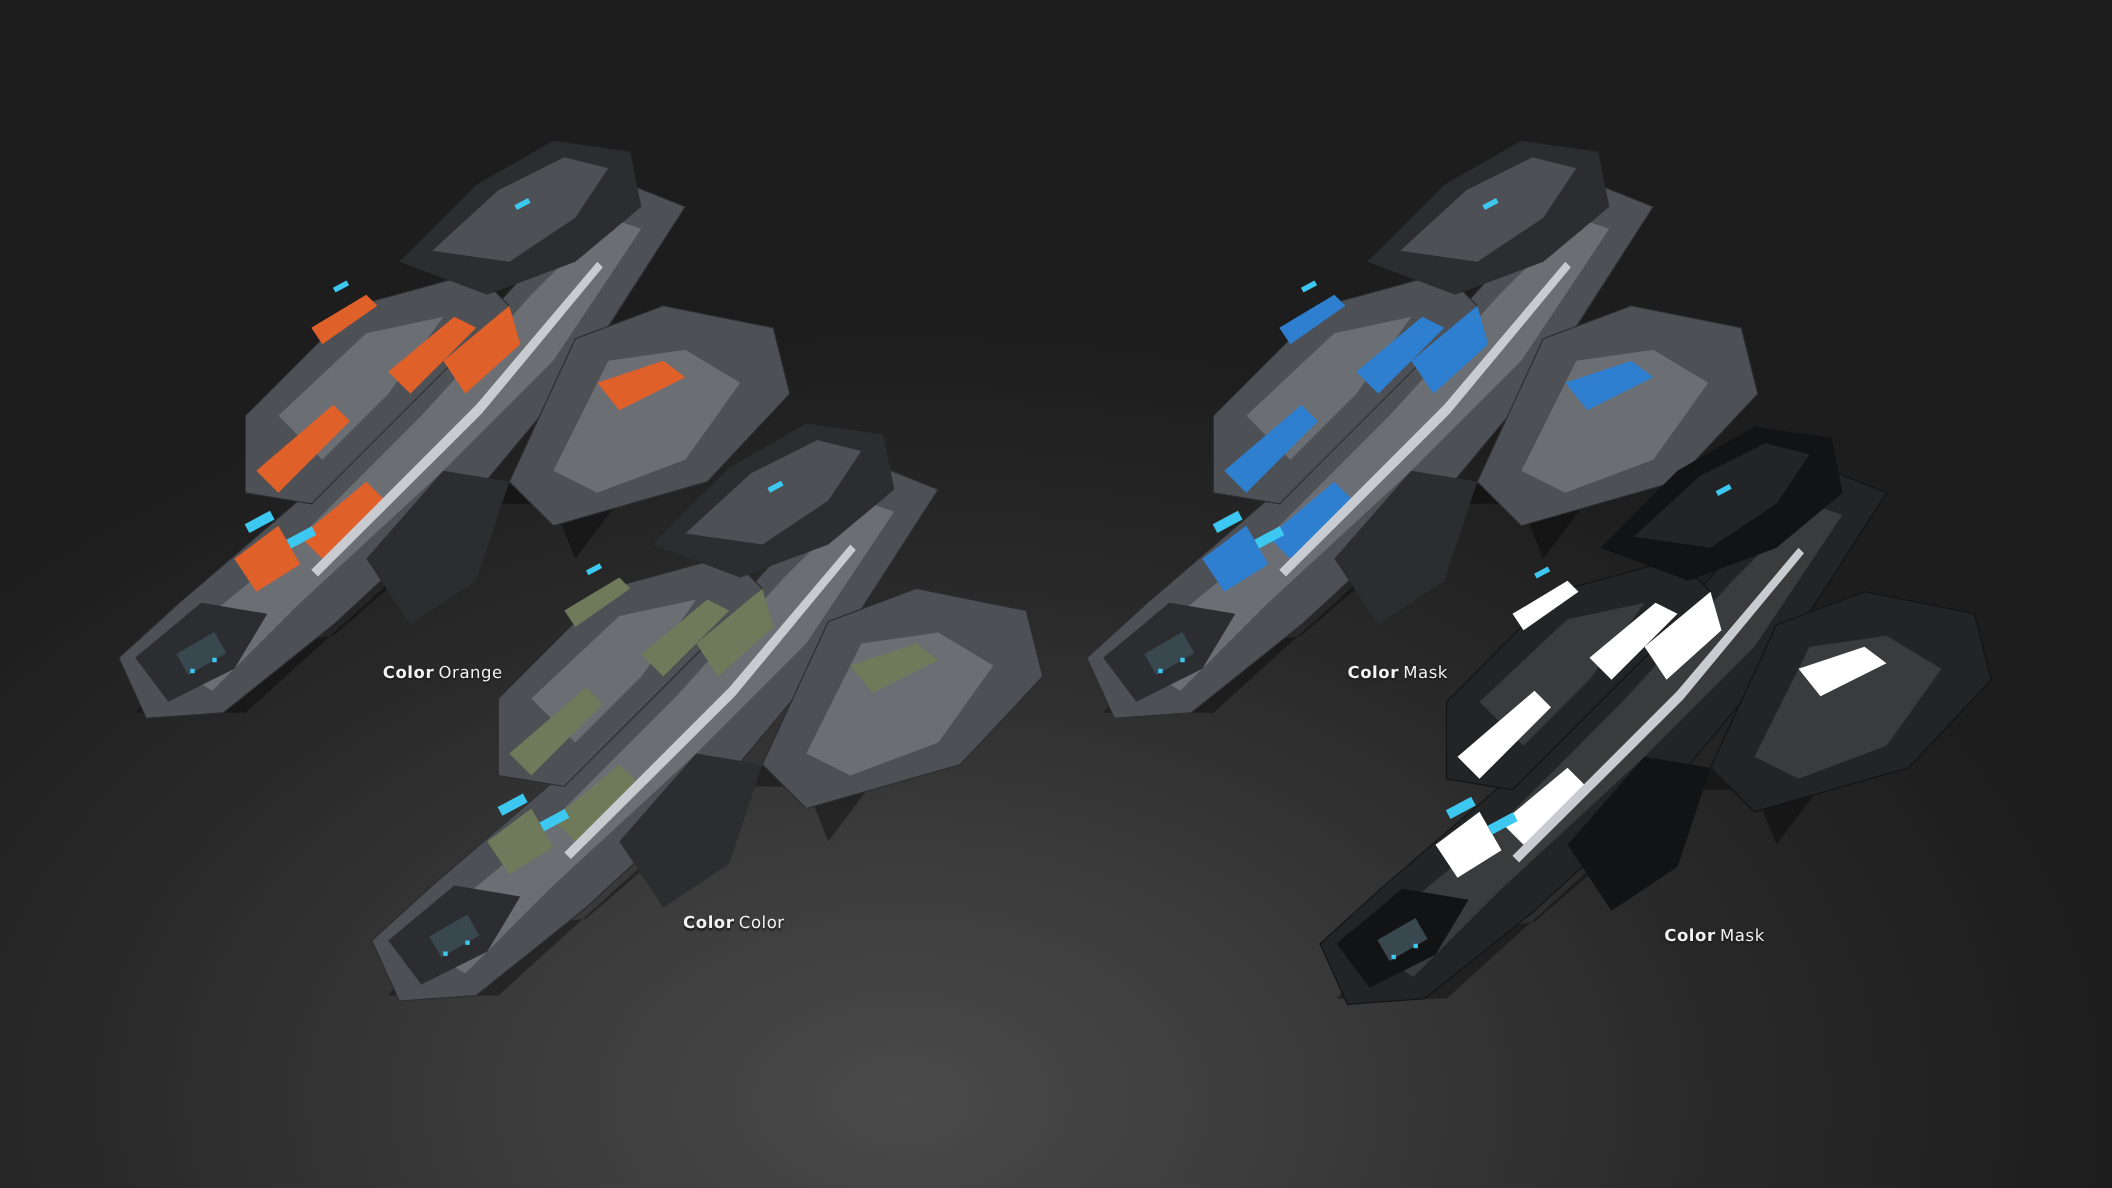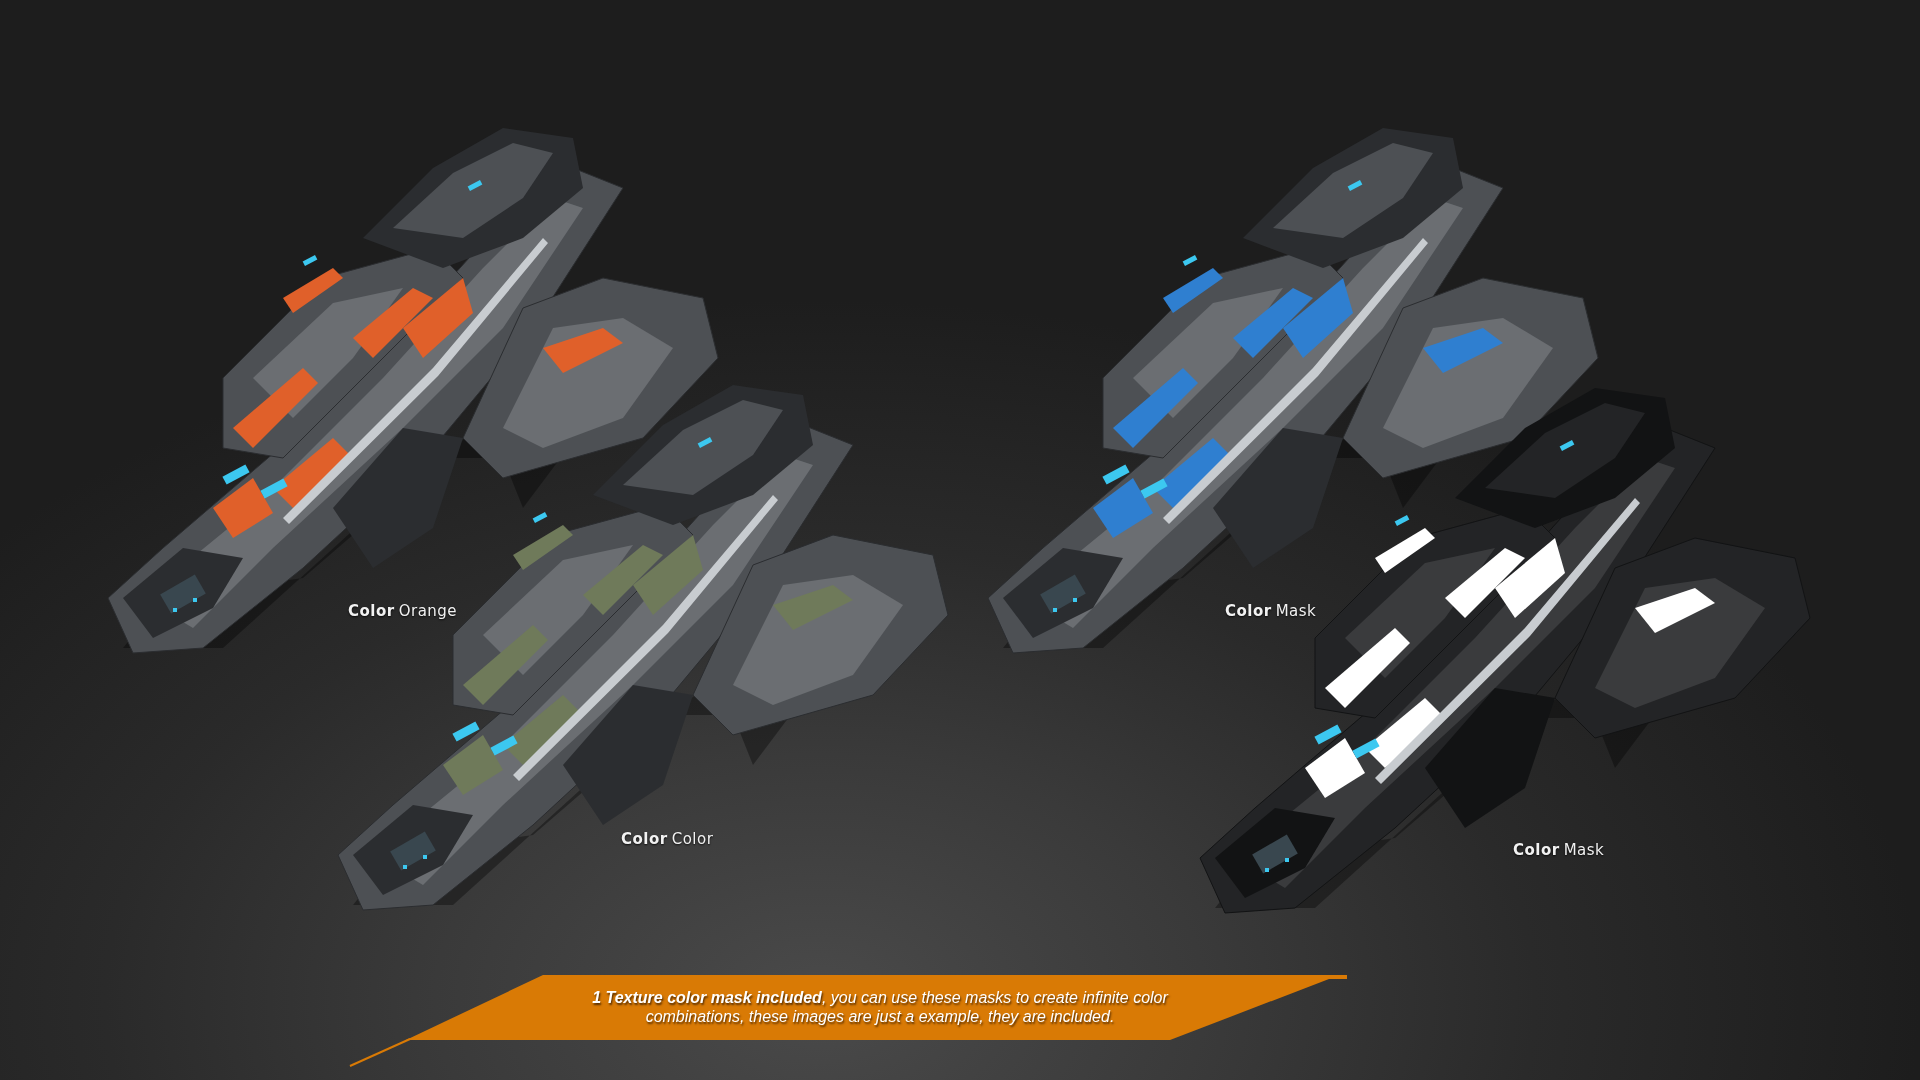--- a/index.html
+++ b/index.html
@@ -169,24 +169,14 @@
   <div class="label" style="left:621px; top:830px;">
     <span class="k">Color</span><span class="v">Color</span>
   </div>
   <div class="label" style="left:1225px; top:602px;">
     <span class="k">Color</span><span class="v">Mask</span>
   </div>
   <div class="label" style="left:1513px; top:841px;">
     <span class="k">Color</span><span class="v">Mask</span>
   </div>
 
-  <div class="banner">
-    <svg viewBox="0 0 1020 100">
-      <polygon id="banner-poly" points="203,5 1007,5 1007,9 989,9 830,70 66,70" fill="#d97a05"></polygon>
-      <line id="banner-line" x1="70" y1="69" x2="10" y2="96" stroke="#d97a05" stroke-width="2"></line>
-    </svg>
-    <div class="banner-text">
-      <b>1 Texture color mask included</b><span>, you can use these masks to create infinite color</span><br>
-      <span>combinations, these images are just a example, they are included.</span>
-    </div>
-  </div>
 
 </div>
 
 </body></html>

